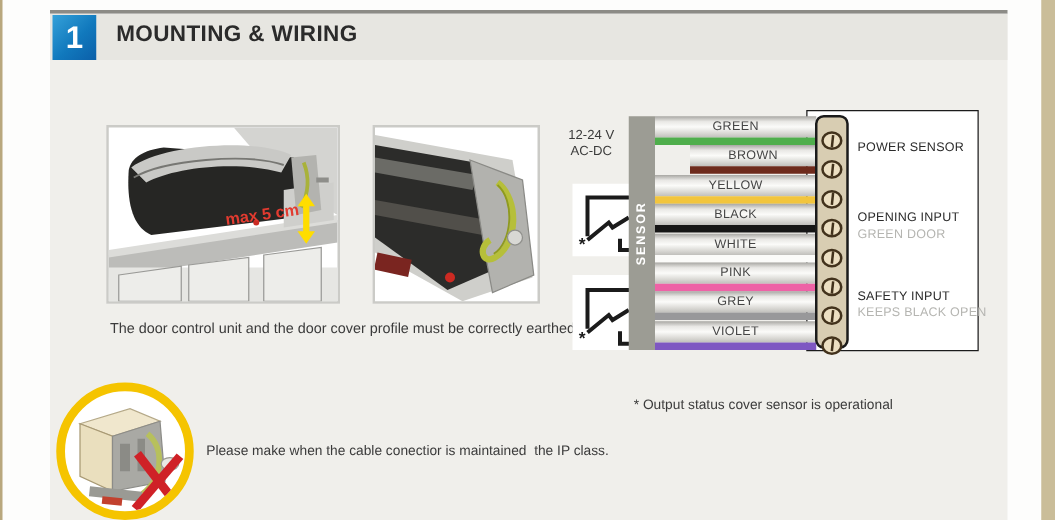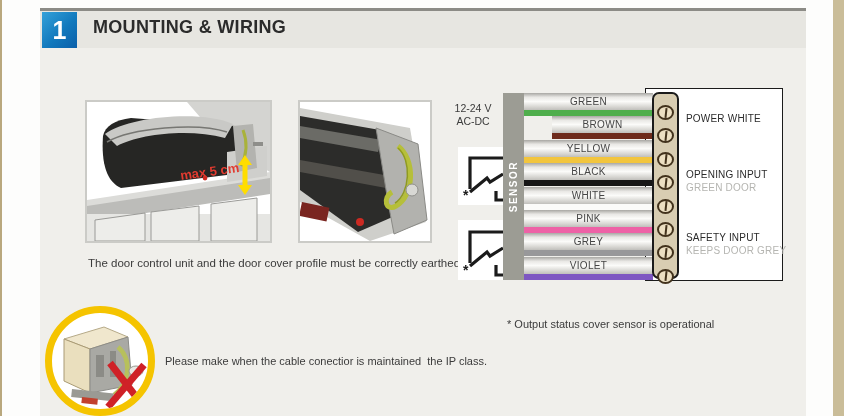--- a/index.html
+++ b/index.html
@@ -189,25 +189,25 @@
       </div>
       <div class="wire-row" style="top: 163.8px;">
         <div class="wire-band">
           <span>VIOLET</span>
         </div>
         <div class="wire-stripe" style="background: rgb(126, 87, 194);"></div>
       </div>
     </div>
 
   <div class="label-box">
-    <div class="group-title" style="top:24px">POWER WHITE</div>
+    <div class="group-title" style="top:24px">POWER SENSOR</div>
     <div class="group-title" style="top:80px">OPENING INPUT</div>
     <div class="group-sub" style="top:93px">GREEN DOOR</div>
     <div class="group-title" style="top:143px">SAFETY INPUT</div>
-    <div class="group-sub" style="top:156px">KEEPS DOOR GREY</div>
+    <div class="group-sub" style="top:156px">KEEPS BLACK OPEN</div>
   </div>
 
   <div class="terminal-block" id="terminal-block">
       <div class="screw" style="top: 11px;">
         <i></i>
       </div>
       <div class="screw" style="top: 34.4px;">
         <i></i>
       </div>
       <div class="screw" style="top: 57.8px;">

